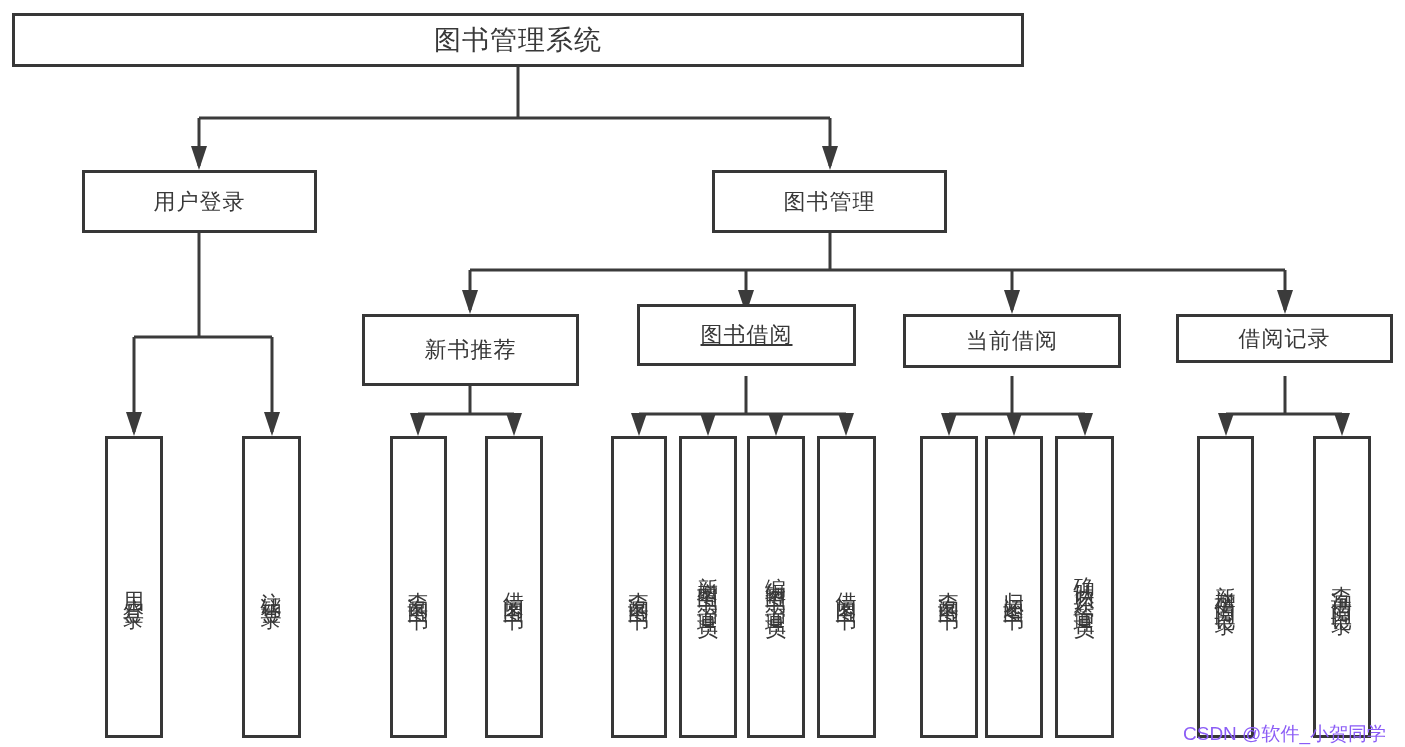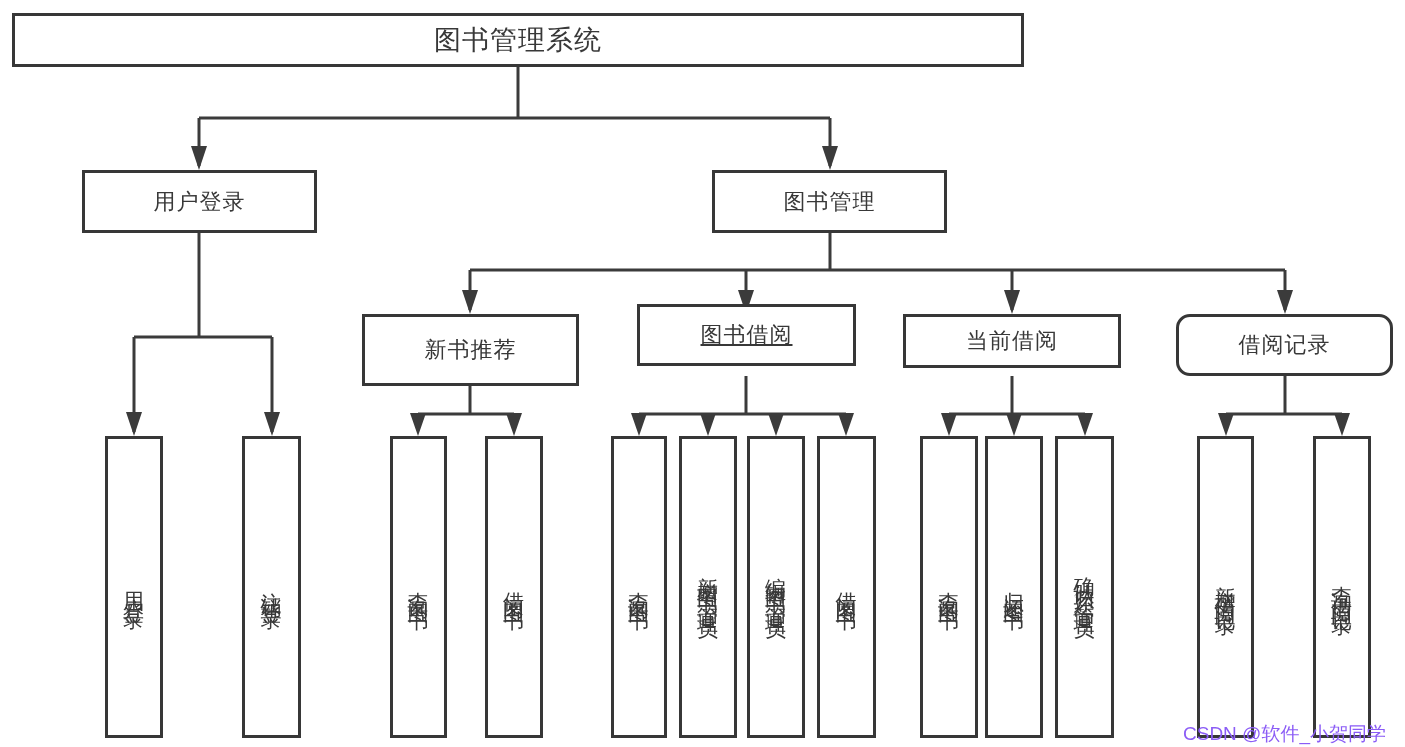--- a/index.html
+++ b/index.html
@@ -96,21 +96,21 @@
   </svg>
 
   <div class="box h-box root-box" style="left:12px;top:13px;width:1012px;height:54px;">图书管理系统</div>
 
   <div class="box h-box" style="left:82px;top:170px;width:235px;height:63px;">用户登录</div>
   <div class="box h-box" style="left:712px;top:170px;width:235px;height:63px;">图书管理</div>
 
   <div class="box h-box" style="left:362px;top:314px;width:217px;height:72px;">新书推荐</div>
   <div class="box h-box" style="left:637px;top:304px;width:219px;height:62px;text-decoration:underline;">图书借阅</div>
   <div class="box h-box" style="left:903px;top:314px;width:218px;height:54px;">当前借阅</div>
-  <div class="box h-box" style="left:1176px;top:314px;width:217px;height:62px;border-radius:14px;">借阅记录</div>
+  <div class="box h-box" style="left:1176px;top:314px;width:217px;height:49px;">借阅记录</div>
 
   <div class="box leaf" style="left:105px;top:436px;width:58px;height:302px;">用户登录</div>
   <div class="box leaf" style="left:242px;top:436px;width:59px;height:302px;">注销登录</div>
 
   <div class="box leaf" style="left:390px;top:436px;width:57px;height:302px;">查询图书</div>
   <div class="box leaf" style="left:485px;top:436px;width:58px;height:302px;">借阅图书</div>
 
   <div class="box leaf" style="left:611px;top:436px;width:56px;height:302px;">查询图书</div>
   <div class="box leaf" style="left:679px;top:436px;width:58px;height:302px;">新增图书（管理员）</div>
   <div class="box leaf" style="left:747px;top:436px;width:58px;height:302px;">编辑图书（管理员）</div>

